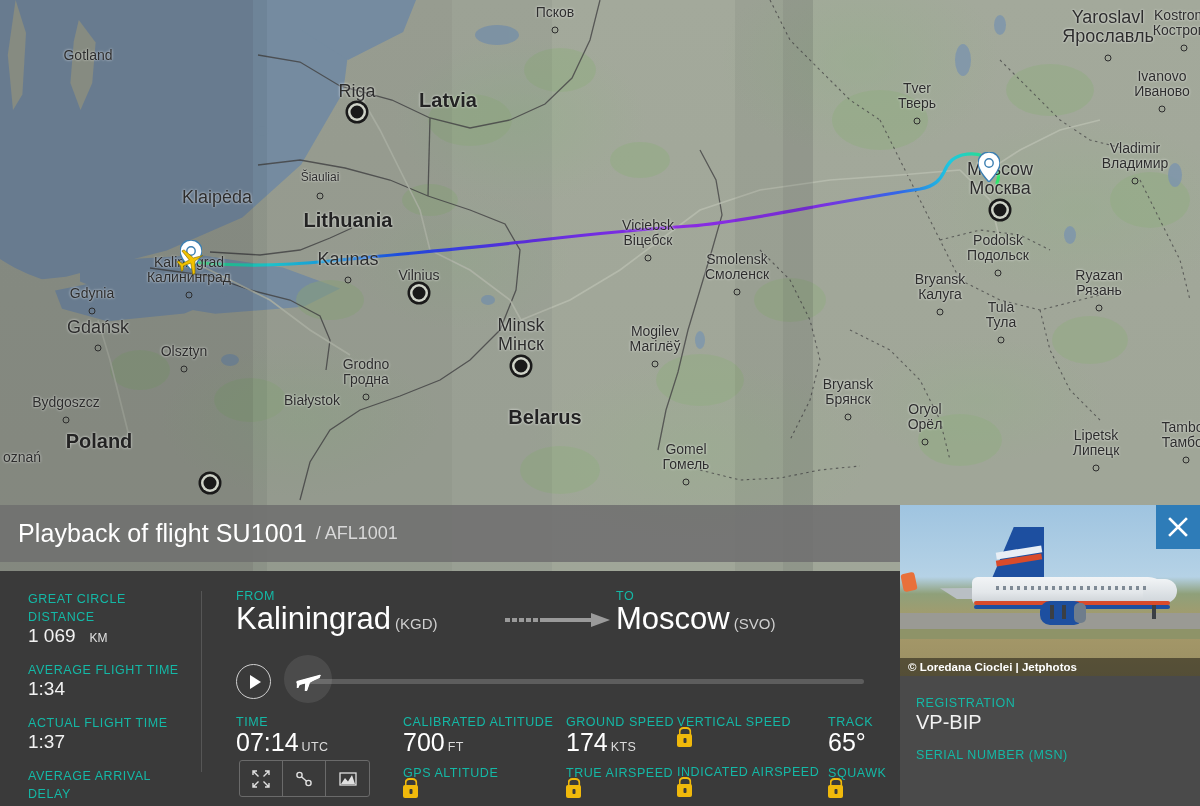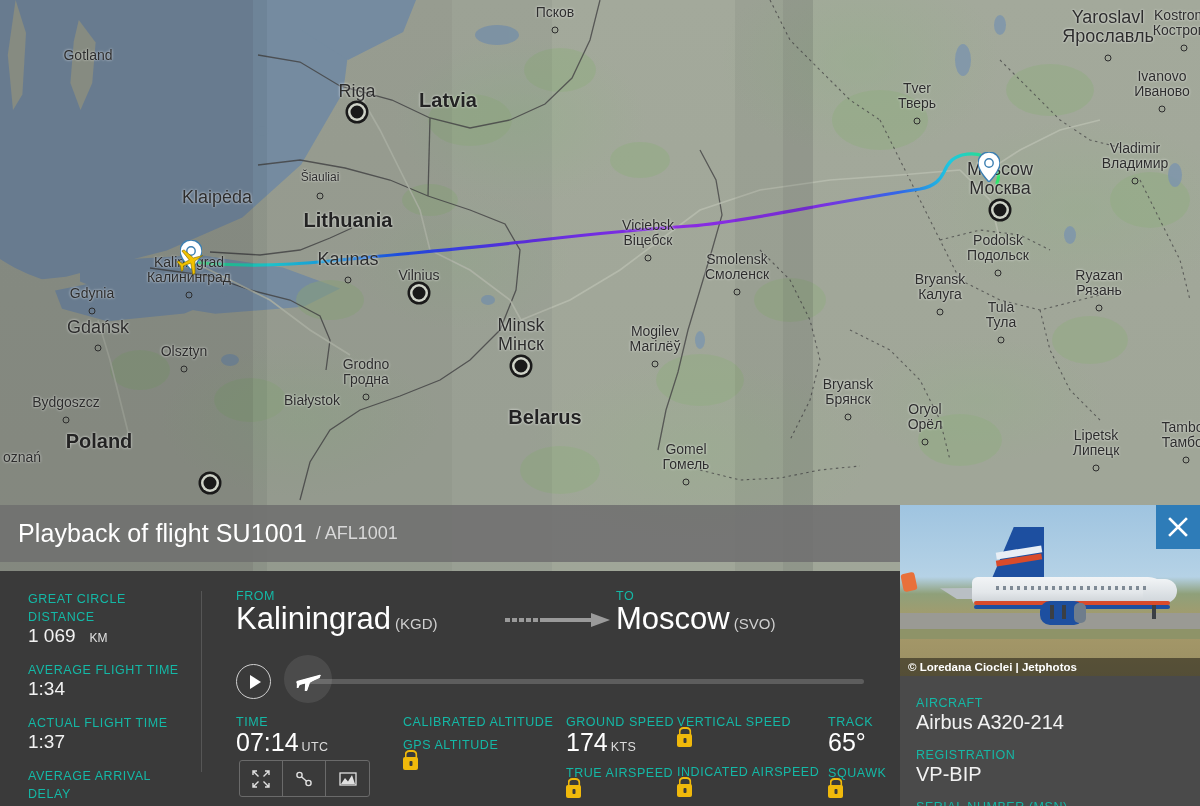--- a/index.html
+++ b/index.html
@@ -550,20 +550,23 @@
     <div class="dgrid">
       <div class="dcol" style="left:0px;width:150px;">
         <span class="label">TIME</span>
         <div class="big">
           <span>07:14</span><span class="u">UTC</span>
         </div>
       </div>
 
       <div class="dcol" style="left:167px;width:160px;">
         <span class="label">CALIBRATED ALTITUDE</span>
+        <div class="big">
+          <span>700</span><span class="u">FT</span>
+        </div>
         <span class="label sub-label">GPS ALTITUDE</span>
         <span class="lock"></span>
       </div>
 
       <div class="dcol" style="left:330px;width:140px;">
         <span class="label">GROUND SPEED</span>
         <div class="big">
           <span>174</span><span class="u">KTS</span>
         </div>
         <span class="label sub-label">TRUE AIRSPEED</span>
@@ -639,24 +642,20 @@
       <div class="ac-credit">© Loredana Cioclei | Jetphotos</div>
       <div class="close-btn">
         <svg width="22" height="22" viewBox="0 0 22 22">
           <path d="M3 3 L19 19 M19 3 L3 19" stroke="#ffffff" stroke-width="2.6" stroke-linecap="square"></path>
         </svg>
       </div>
     </div>
 
     <div class="ac-info">
       <div class="ac-row">
-        <span class="label">AIRCRAFT</span>
-        <span class="value">Airbus A320-214</span>
-      </div>
-      <div class="ac-row">
         <span class="label">REGISTRATION</span>
         <span class="value">VP-BIP</span>
       </div>
       <div class="ac-row">
         <span class="label">SERIAL NUMBER (MSN)</span>
         
       </div>
     </div>
   </div>
 

